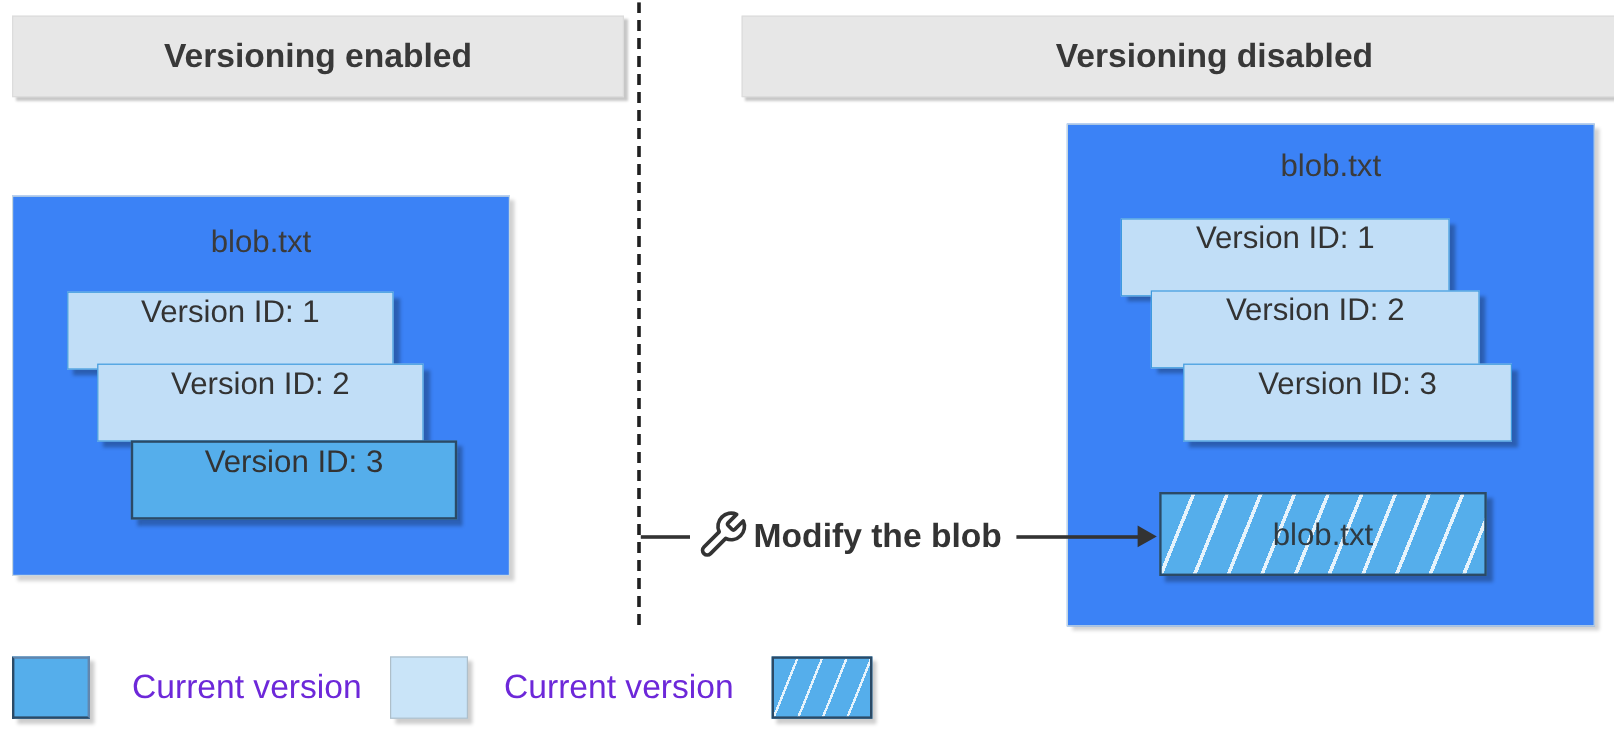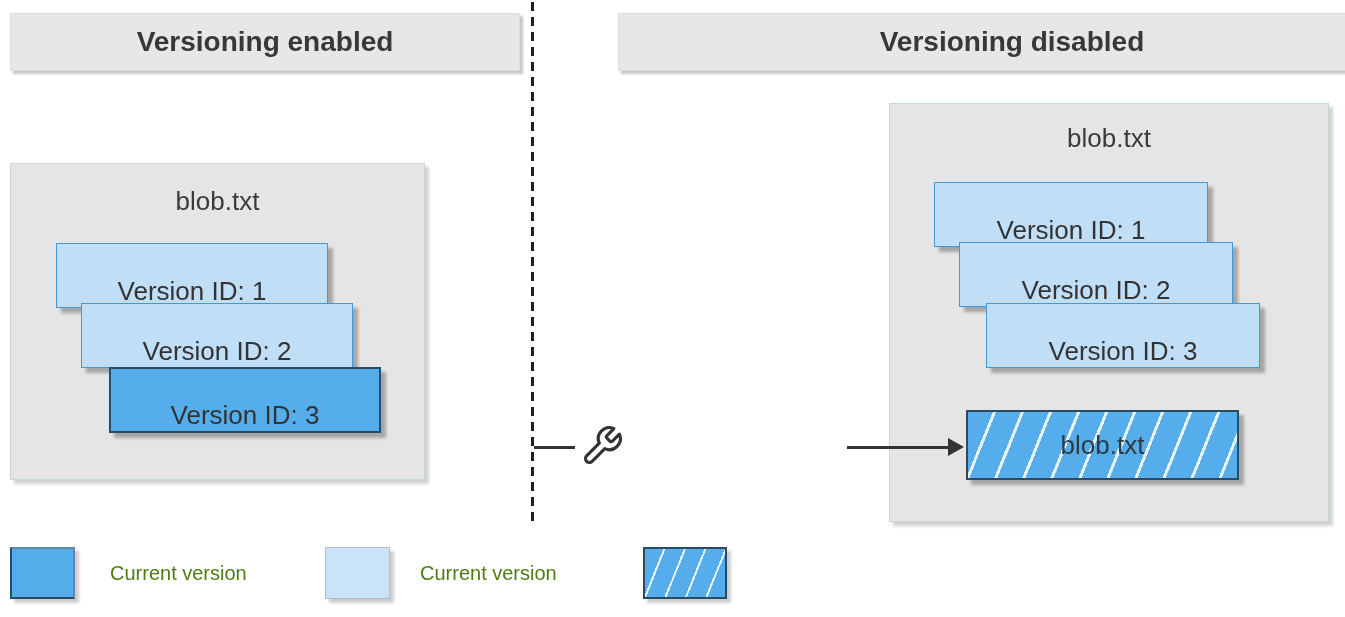--- a/index.html
+++ b/index.html
@@ -13,21 +13,21 @@
     width: 1345px;
     height: 617px;
     background: #ffffff;
     overflow: hidden;
   }
 
   
   .hdr {
     position: absolute;
     top: 13px;
-    height: 58px;
+    height: 68px;
     background: #e7e7e7;
     border: 1px solid #dcdcdc;
     box-shadow: 3px 3px 2px rgba(0,0,0,0.22);
     display: flex;
     align-items: center;
     justify-content: center;
     font-size: 28px;
     font-weight: bold;
     color: #383838;
   }
@@ -41,42 +41,42 @@
     top: 2px;
     width: 3px;
     height: 520px;
     background: repeating-linear-gradient(180deg,
       #1f1f1f 0 9px, transparent 9px 15px);
   }
 
   
   .panel {
     position: absolute;
-    background: #e5e5e5;
+    background: #3b82f6;
     border: 1px solid #c6d6e0;
     box-shadow: 4px 4px 3px rgba(0,0,0,0.18);
   }
   .panel-left  { left: 10px;  top: 163px; width: 415px; height: 317px; }
   .panel-right { left: 889px; top: 103px; width: 440px; height: 419px; }
   .panel-title {
     position: absolute;
     left: 0; right: 0;
     text-align: center;
     font-size: 26px;
     color: #3b3b3b;
   }
   .panel-left  .panel-title { top: 22px; }
   .panel-right .panel-title { top: 19px; }
 
   
   .vbox {
     position: absolute;
     height: 65px;
     display: flex;
-    align-items: flex-end;
+    align-items: flex-start;
     justify-content: center;
     font-size: 26px;
     color: #333333;
     box-shadow: 5px 5px 3px rgba(0,0,0,0.28);
   }
   .vbox.light {
     background: #c1def7;
     border: 1px solid #3e9ade;
   }
   .vbox.dark {
@@ -171,22 +171,22 @@
       rgba(255,255,255,0) 0 17px,
       rgba(255,255,255,0.85) 17px 19px);
     border: 2px solid #2b4a66;
   }
   .legend-label {
     position: absolute;
     top: 547px;
     height: 52px;
     display: flex;
     align-items: center;
-    font-size: 20px;
-    color: #4d7c0f;
+    font-size: 28px;
+    color: #6d28d9;
     white-space: nowrap;
   }
   .ll-current  { left: 110px; }
   .ll-previous { left: 420px; }
   .ll-blob     { left: 743px; }
 </style>
 </head>
 <body>
 
 <div class="stage">
@@ -226,20 +226,21 @@
     </div>
     <div class="blob-hatched">
       <span>blob.txt</span>
     </div>
   </div>
 
   <div class="stub-line"></div>
   <svg class="wrench" viewBox="0 0 24 24" fill="none" stroke="#333333" stroke-width="1.7" stroke-linecap="round" stroke-linejoin="round">
     <path d="M14.7 6.3a1 1 0 0 0 0 1.4l1.6 1.6a1 1 0 0 0 1.4 0l3.77-3.77a6 6 0 0 1-7.94 7.94l-6.91 6.91a2.12 2.12 0 0 1-3-3l6.91-6.91a6 6 0 0 1 7.94-7.94l-3.76 3.76z"></path>
   </svg>
+  <div class="modify-label">Modify the blob</div>
   <div class="arrow-line"></div>
   <div class="arrow-head"></div>
 
   <div class="legend-swatch sw-current"></div>
   <div class="legend-label ll-current">Current version</div>
 
   <div class="legend-swatch sw-previous"></div>
   <div class="legend-label ll-previous">Current version</div>
 
   <div class="legend-swatch sw-blob"></div>

